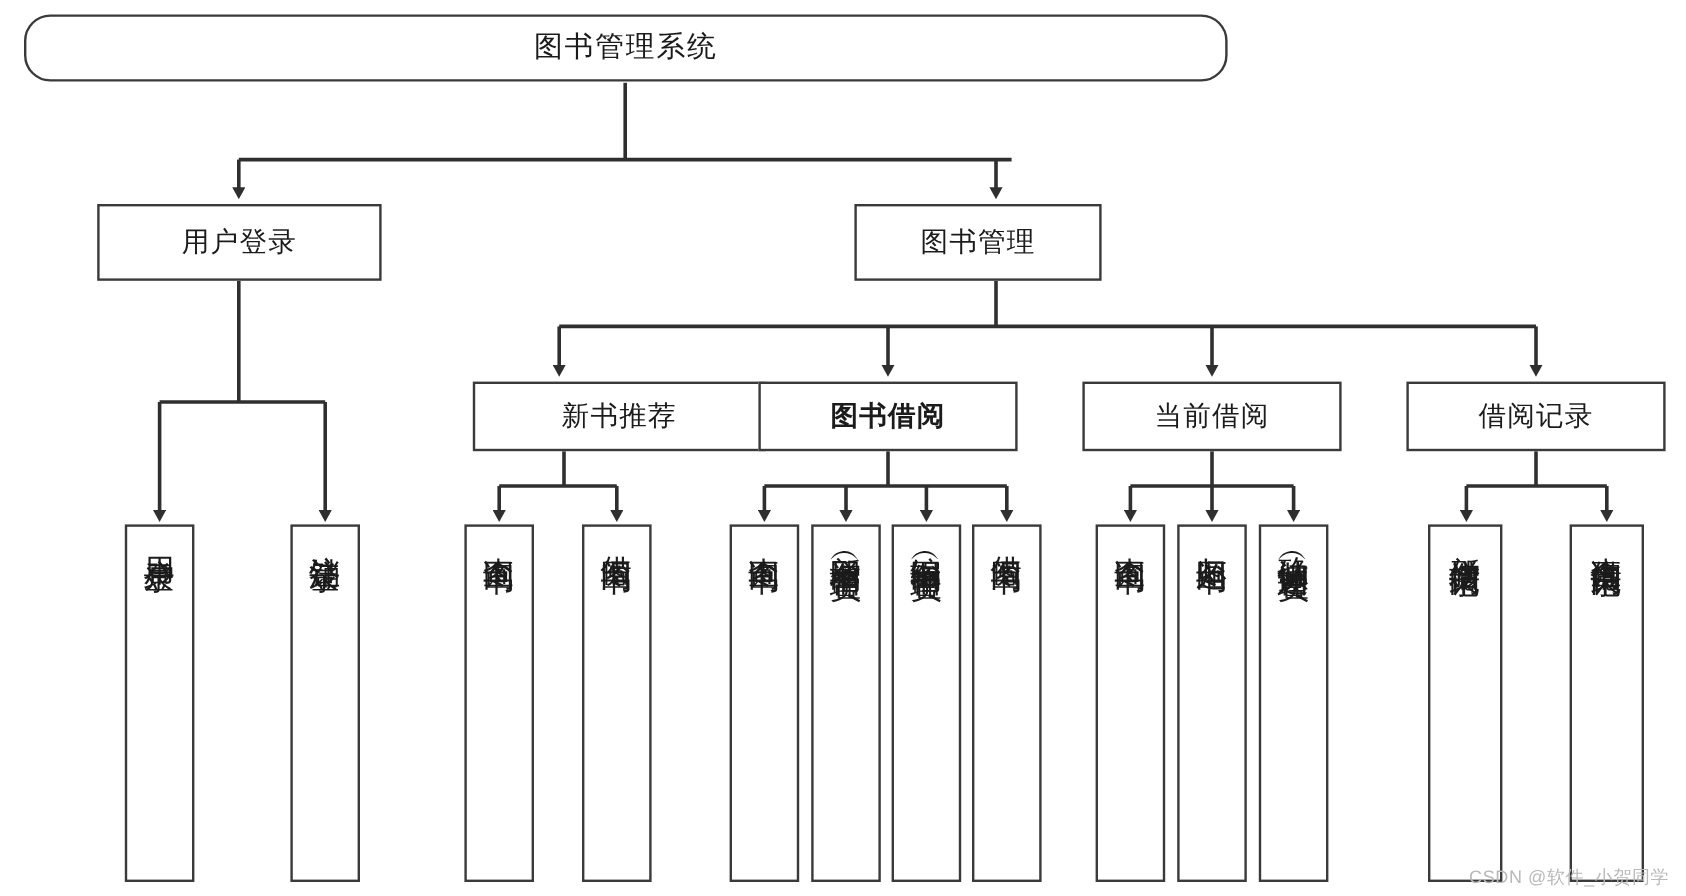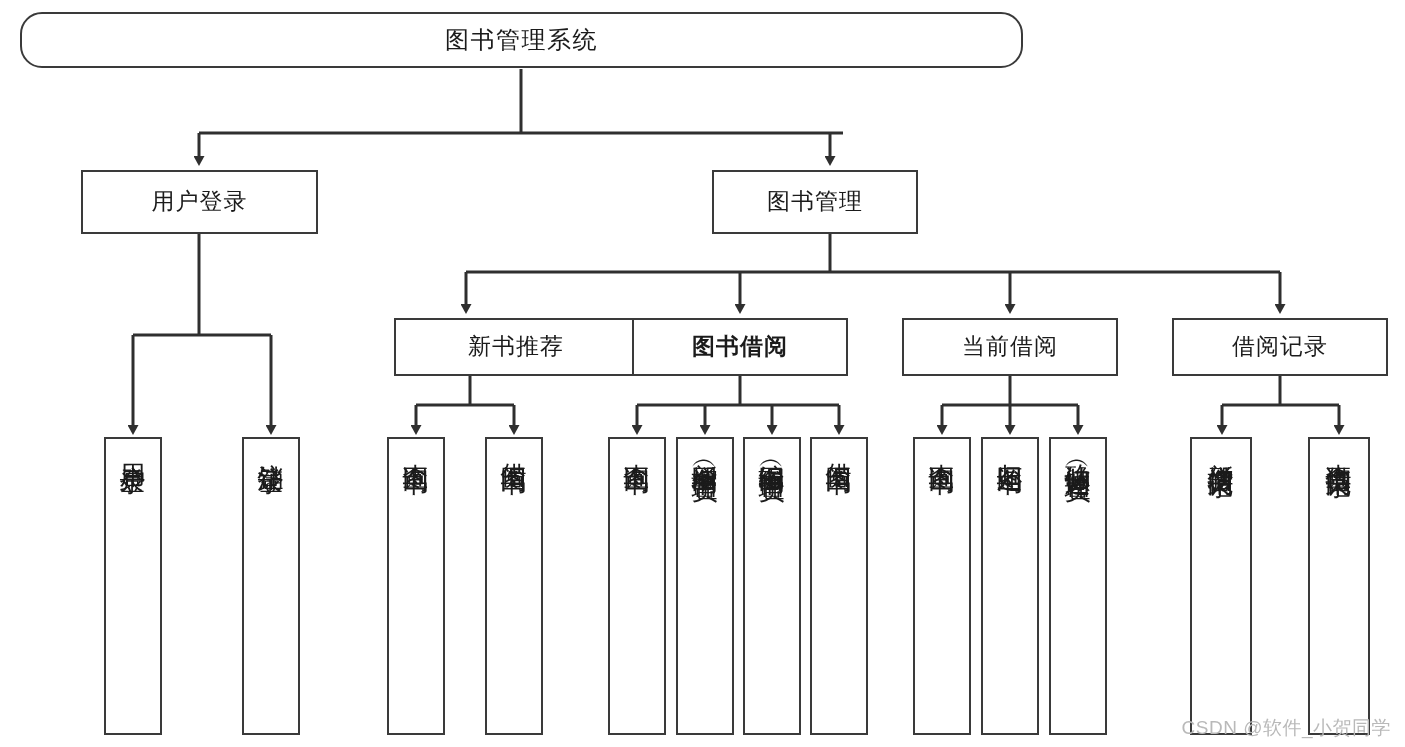--- a/index.html
+++ b/index.html
@@ -62,21 +62,21 @@
     text-orientation: upright;
     font-size: 26px;
     line-height: 1;
     letter-spacing: 2px;
     margin: 0 auto;
   }
   .watermark {
     position: absolute;
     right: 14px;
     bottom: 6px;
-    font-size: 19px;
+    font-size: 15px;
     color: #b9b9b9;
     letter-spacing: 0.5px;
     white-space: nowrap;
     z-index: 5;
     font-family: "Liberation Sans", "DejaVu Sans", sans-serif;
   }
 </style>
 </head>
 <body>
 

